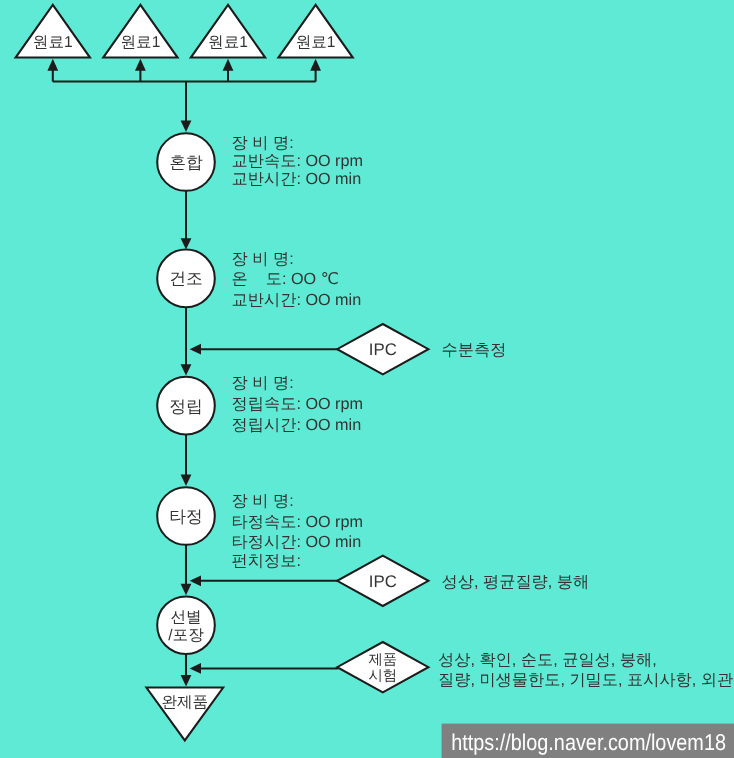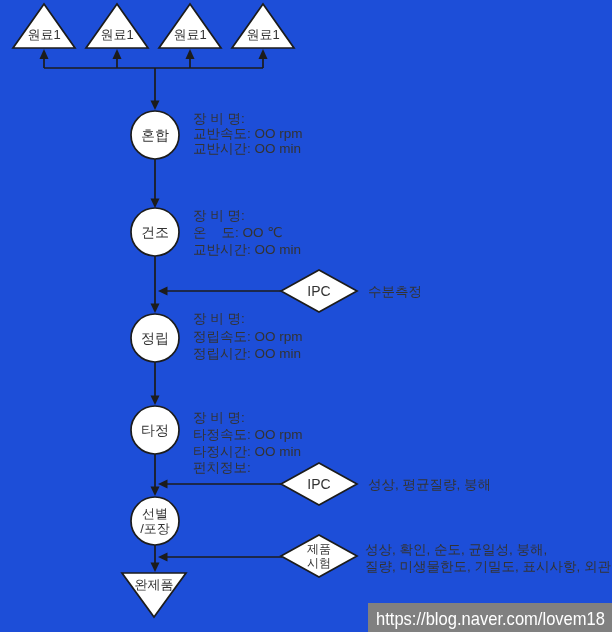--- a/index.html
+++ b/index.html
@@ -1,16 +1,16 @@
 <!DOCTYPE html>
 <html><head>
 <meta charset="utf-8">
 <style>
   html, body { margin: 0; padding: 0; background: #ffffff; }
-  .canvas { position: relative; width: 612px; height: 632px; background: #1d4ed8; overflow: hidden; }
+  .canvas { position: relative; width: 612px; height: 632px; background: #5eead4; overflow: hidden; }
   svg { display: block; }
   text {
     font-family: "Liberation Sans", "DejaVu Sans", sans-serif;
     fill: #333333;
     white-space: pre;
   }
   .t-node   { font-size: 13px;  text-anchor: middle; }
   .t-circle { font-size: 14px;  text-anchor: middle; }
   .t-circle2{ font-size: 13px;  text-anchor: middle; }
   .t-dia    { font-size: 14px;  text-anchor: middle; }

